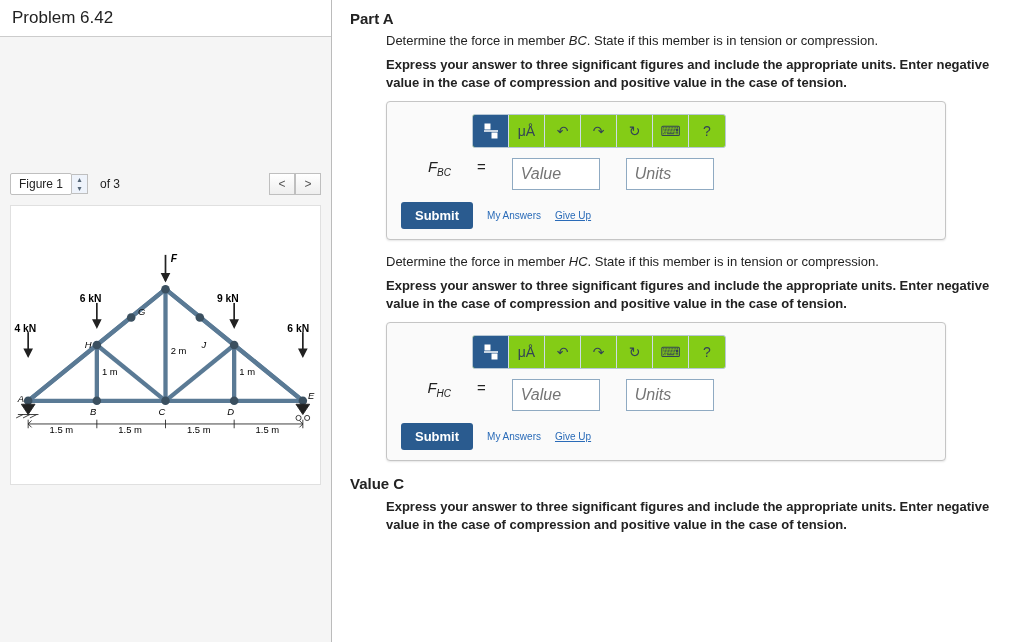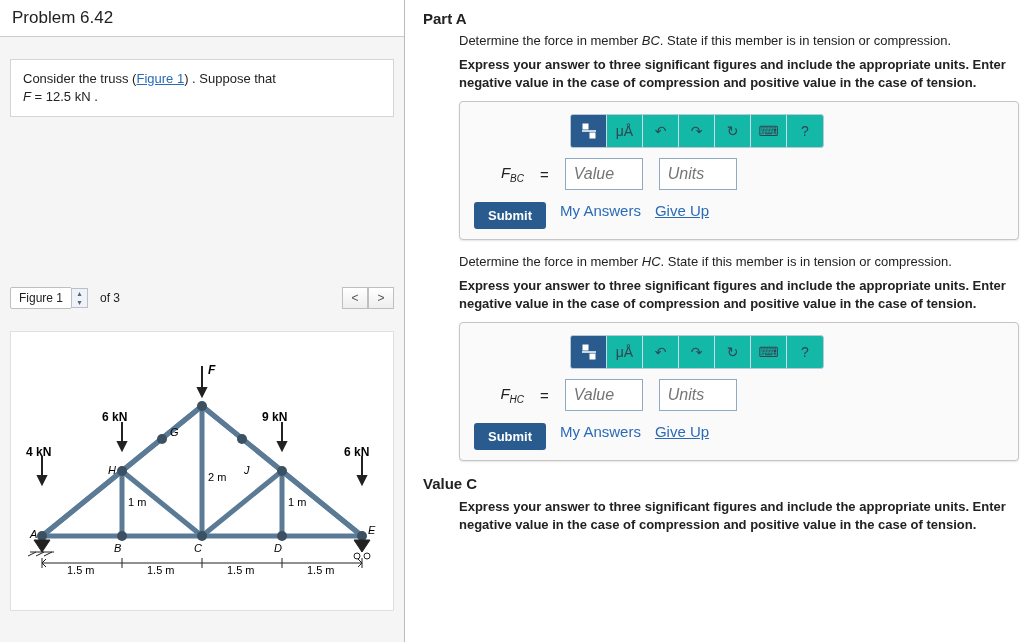--- a/index.html
+++ b/index.html
@@ -1,60 +1,56 @@
 <!DOCTYPE html>
 <html><head>
 <meta charset="utf-8">
 <style>
   * { box-sizing: border-box; margin: 0; padding: 0; }
   body { font-family: Arial, Helvetica, sans-serif; font-size: 13px; color: #222; background: #fff; display: flex; width: 1024px; height: 642px; overflow: hidden; }
-  .left-col { width: 405px; border-right: 1px solid #bbb; background: #f5f5f5; display: flex; flex-direction: column; gap: 12px; }
+  .left-col { width: 332px; border-right: 1px solid #bbb; background: #f5f5f5; display: flex; flex-direction: column; }
   .right-col { flex: 1; background: #fff; padding: 8px 18px; overflow: hidden; }
   .problem-title { font-size: 17px; padding: 8px 12px; background: #fff; border-bottom: 1px solid #ccc; }
   .problem-desc-box { margin: 10px; background: #fff; border: 1px solid #d5d5d5; padding: 10px 12px; font-size: 13px; line-height: 1.4; }
   .problem-desc-box .fig-link { color: #2a6bb8; text-decoration: underline; }
   .spacer { flex: 0 0 130px; }
   .figure-bar { margin: 6px 10px 4px 10px; display: flex; align-items: center; gap: 4px; }
   .figure-bar .box { background: #fff; border: 1px solid #bfbfbf; padding: 3px 8px; font-size: 12px; border-radius: 2px; }
   .figure-bar .sel { display: flex; align-items: center; }
   .figure-bar .updown { width: 16px; height: 20px; border: 1px solid #bfbfbf; background: #eef3fb; display:flex; flex-direction:column; justify-content:center; align-items:center; font-size:8px; color:#567; border-left:none; }
   .figure-bar .nav { display:flex; margin-left:auto; }
   .figure-bar .navbtn { width: 26px; height: 22px; border: 1px solid #bfbfbf; background: linear-gradient(#fff,#eee); display:flex; align-items:center; justify-content:center; font-size:12px; color:#555; }
   .figure-area { margin: 6px 10px; background: #fff; border: 1px solid #e0e0e0; height: 280px; display:flex; align-items:center; justify-content:center; position:relative; }
   .truss-svg { width: 360px; height: 230px; }
   
   .part-title { font-size: 15px; font-weight: bold; margin: 2px 0 6px 0; }
   .part-body { margin-left: 24px; margin-bottom: 14px; padding-left: 12px; }
   .stmt { font-size: 13px; margin-bottom: 8px; }
   .stmt i { font-style: italic; }
   .instr { font-size: 13px; font-weight: bold; line-height: 1.35; margin-bottom: 10px; }
   .answer-block { border: 1px solid #c5c5c5; background: #fafafa; width: 560px; padding: 12px 14px 10px 14px; border-radius: 4px; box-shadow: 0 1px 2px rgba(0,0,0,0.1); }
-  .toolbar { display: flex; gap: 0; height: 34px; margin-bottom: 10px; margin-left: 96px; border: 1px solid #b7c8d6; background:#14b8a6; border-radius:3px; overflow:hidden; width: fit-content; }
+  .toolbar { display: flex; gap: 0; height: 34px; margin-bottom: 10px; margin-left: 71px; border: 1px solid #b7c8d6; background:#84cc16; border-radius:3px; overflow:hidden; width: fit-content; }
   .toolbar .tb { width: 36px; display:flex; align-items:center; justify-content:center; border-right:1px solid #cddbe8; font-size:14px; color:#345; }
   .toolbar .tb.sel { background:#2a5b8f; color:#fff; }
   .toolbar .tb:last-child { border-right:none; }
-  .answer-row { display:flex; align-items:center; gap: 16px; margin-bottom:12px; }
+  .answer-row { display:flex; align-items:flex-start; gap: 26px; margin-bottom:12px; }
   .var-label { font-style: italic; font-size: 15px; min-width: 50px; text-align: right; }
   .var-label sub { font-size:10px; font-style: italic; }
   .eq { font-size:15px; }
-  .inp { width: 78px; height: 32px; border: 1px solid #8faac2; background:#fff; font-size:16px; font-style:italic; color:#888; padding: 0 8px; }
-  .submit-row { display:flex; gap: 14px; }
+  .inp { width: 88px; height: 32px; border: 1px solid #8faac2; background:#fff; font-size:16px; font-style:italic; color:#888; padding: 0 8px; }
+  .submit-row { display:flex; align-items:center; gap: 14px; }
   .submit-btn { background: #2a5b8f; color:#fff; border:none; padding: 6px 14px; font-size:13px; font-weight:bold; border-radius:3px; cursor:pointer; }
-  .link { color:#2a6bb8; font-size:15px; }
+  .link { color:#2a6bb8; font-size:10px; }
   .link.u { text-decoration: underline; }
 </style>
 </head>
 <body>
 
 <div class="left-col">
   <div class="problem-title">Problem 6.42</div>
-  <div class="problem-desc-box">
-    <span>Consider the truss (</span><a class="fig-link">Figure 1</a><span>) . Suppose that </span><br>
-    <i>F</i><span> = 12.5 kN .</span>
-  </div>
   <div class="spacer"></div>
   <div class="figure-bar">
     <div class="sel">
       <div class="box">Figure 1</div>
       <div class="updown">▴<br>▾</div>
     </div>
     <div class="box" style="border:none;background:none">of 3</div>
     <div class="nav">
       <div class="navbtn">&lt;</div>
       <div class="navbtn">&gt;</div>

